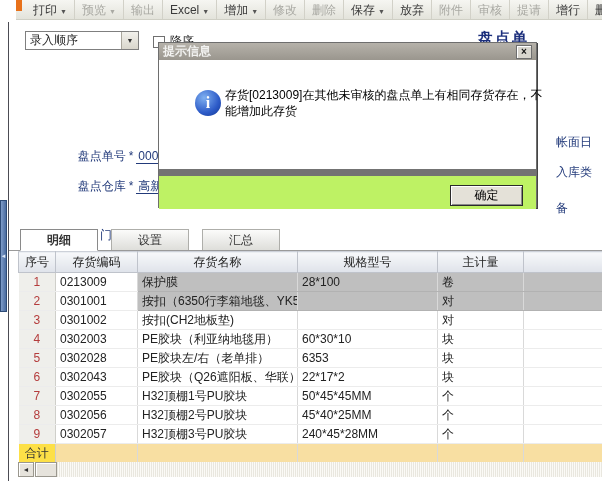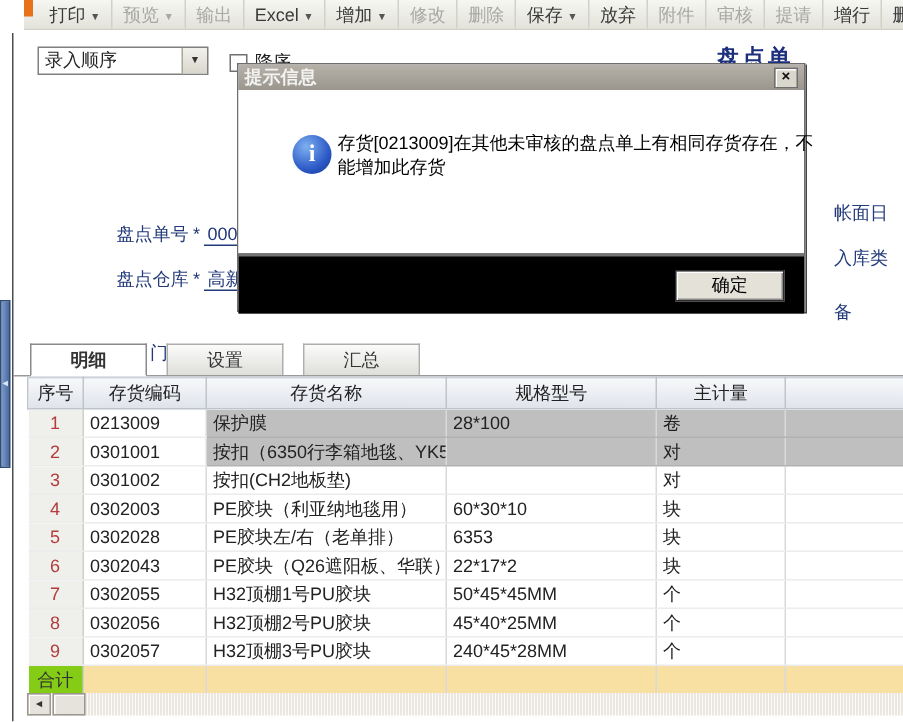--- a/index.html
+++ b/index.html
@@ -51,21 +51,21 @@
   .grid { position:absolute; left:18px; top:251px; width:584px; }
   table { border-collapse:collapse; table-layout:fixed; width:584px; }
   th { height:21px; background:linear-gradient(180deg,#f7f8fa,#dfe3ea); font-weight:normal; color:#222;
     border:1px solid #bfc3cb; border-top-color:#cdd1d9; text-align:center; overflow:hidden; white-space:nowrap; }
   td { height:19px; border-right:1px solid #d9d9d9; border-bottom:1px solid #ececec;
     padding:0 4px; overflow:hidden; white-space:nowrap; }
   td.c-no { background:#efefeb; color:#b43c3c; text-align:center; border-right:1px solid #cfcfca; }
   tr.hl td.c-name, tr.hl td.c-spec, tr.hl td.c-unit, tr.hl td.c-extra {
     background:#bfbfbf; border-bottom-color:#b2b2b2; }
   tr.total td { background:#f8dfa2; border-bottom-color:#e6cd92; }
-  tr.total td.c-no { background:#84cc16; color:#333; }
+  tr.total td.c-no { background:#fde047; color:#333; }
 
   
   .hscroll { position:absolute; left:18px; top:462px; right:0; height:15px;
     background:repeating-linear-gradient(90deg,#fbfaf6 0 1px,#e9e7df 1px 2px); display:flex; }
   .sb-btn { width:16px; height:15px; background:#e6e3dc; border:1px solid #9a978e;
     box-shadow:inset 1px 1px 0 #fff; display:flex; align-items:center; justify-content:center;
     font-size:7px; color:#333; }
   .sb-thumb { width:22px; height:15px; background:#e6e3dc; border:1px solid #9a978e;
     box-shadow:inset 1px 1px 0 #fff; margin-left:1px; }
 
@@ -77,21 +77,21 @@
   .dlg-title { flex:1; }
   .dlg-close { width:16px; height:14px; background:#d9d6ce; border:1px solid #6e6e6e;
     box-shadow:inset 1px 1px 0 #fff; color:#111; font-size:10px; font-weight:bold;
     display:flex; align-items:center; justify-content:center; line-height:1; }
   .dlg-body { position:relative; height:109px; background:#fff; }
   .info-icon { position:absolute; left:36px; top:30px; width:26px; height:26px; border-radius:50%;
     background:radial-gradient(circle at 35% 30%, #7fb0f0, #2d5bc8 60%, #12358f);
     color:#fff; font-family:"Liberation Serif","DejaVu Serif",serif; font-weight:bold; font-size:16px;
     display:flex; align-items:center; justify-content:center; }
   .dlg-msg { position:absolute; left:66px; top:27px; width:324px; color:#000; line-height:16px; }
-  .dlg-footer { position:relative; height:40px; background:#000000; border-top:2px solid #737373; }
+  .dlg-footer { position:relative; height:40px; background:#bef264; border-top:7px solid #737373; }
   .ok-btn { position:absolute; right:13px; top:9px; width:73px; height:21px;
     background:#e4e1d8; border:1px solid #2b2b2b;
     box-shadow:inset 1px 1px 0 #fff, inset -1px -1px 0 #8a8a8a;
     display:flex; align-items:center; justify-content:center; color:#000; }
 </style>
 </head>
 <body>
 
 <div class="toolbar">
   <span class="orange-corner"></span>

